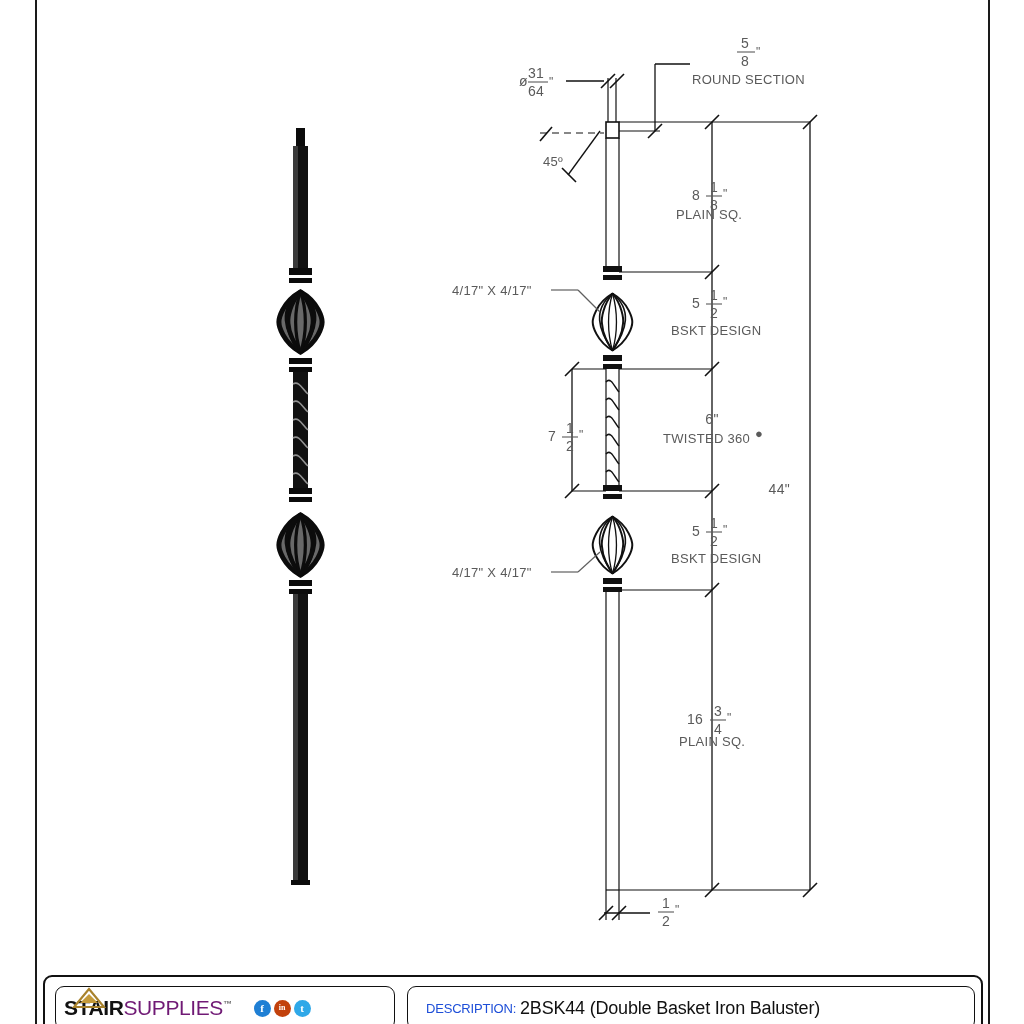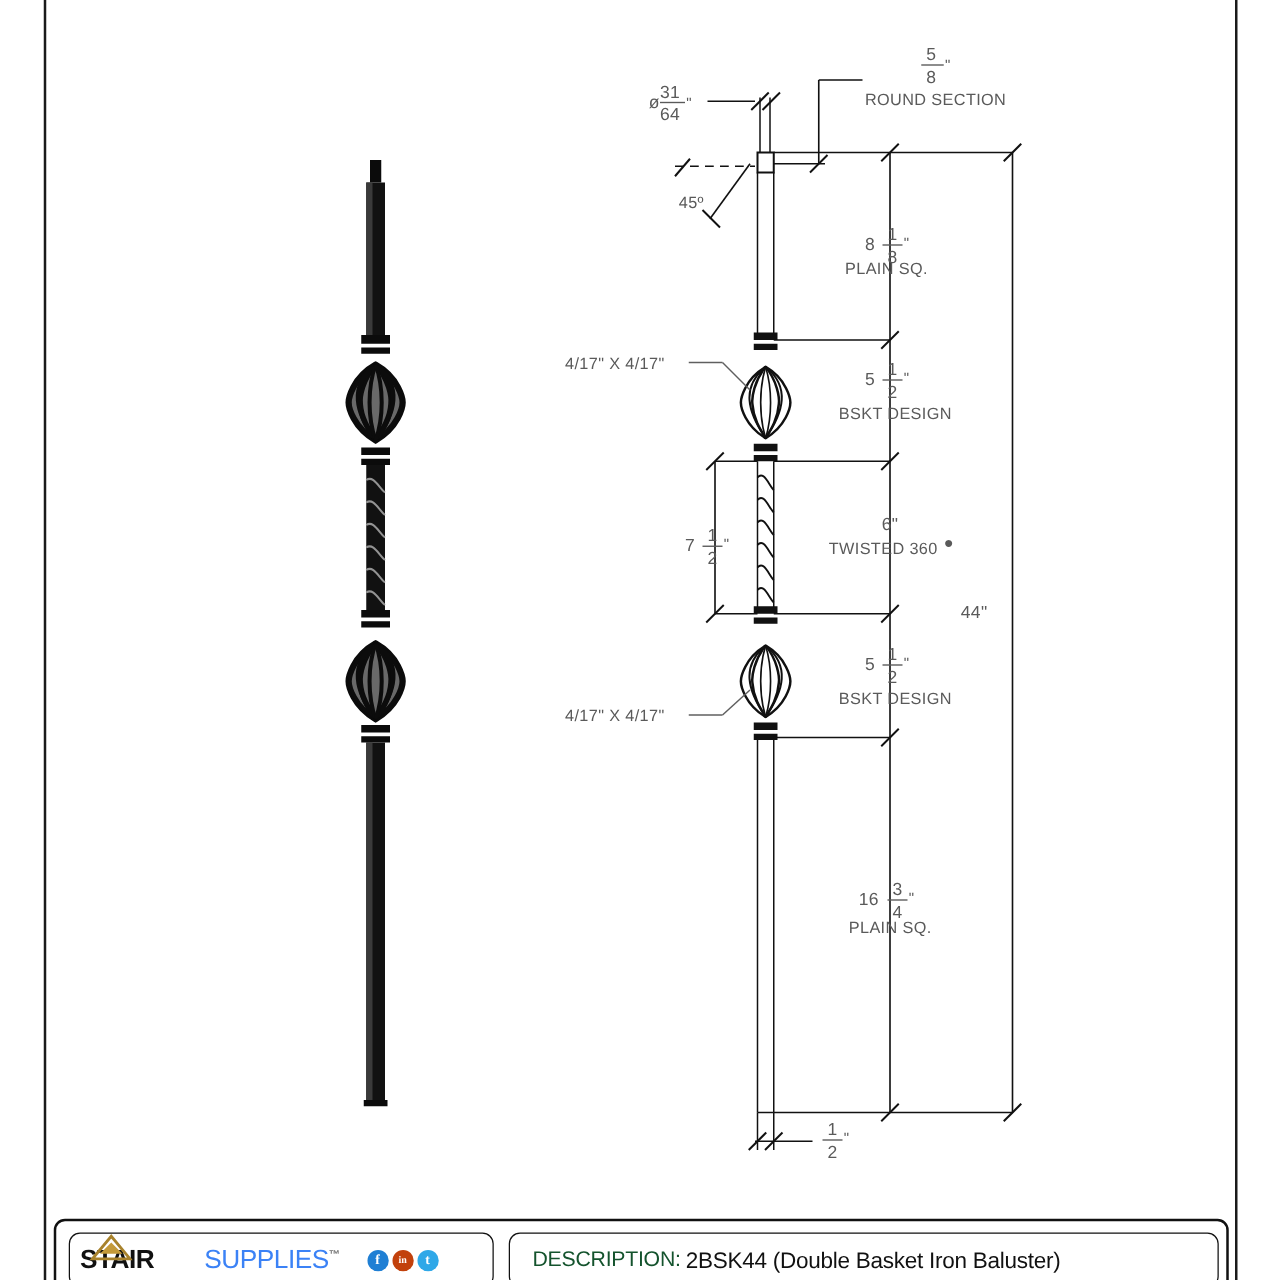--- a/index.html
+++ b/index.html
@@ -49,30 +49,30 @@
     position:absolute;left:362px;top:9px;width:568px;height:44px;
     border:1.6px solid #111;border-radius:9px;box-sizing:border-box;
     display:flex;align-items:center;padding-left:18px;
   }
   .logomark{width:34px;height:22px;margin-left:16px;flex:none;}
   .logotext{
     margin-left:8px;font-size:21px;font-weight:bold;
     letter-spacing:-0.4px;white-space:nowrap;
   }
   .logotext .lt-a{color:#111;}
-  .logotext .lt-b{color:#3b82f6;font-weight:normal;margin-left:40px;}
+  .logotext .lt-b{color:#701a75;font-weight:normal;}
   .logotext .tm{font-size:9px;vertical-align:super;color:#6e6e6e;}
   .socials{display:flex;gap:3px;margin-left:22px;align-items:center;}
   .soc{
     width:17px;height:17px;border-radius:50%;
     display:flex;align-items:center;justify-content:center;
     color:#fff;font-size:11px;font-weight:bold;
     font-family:"Liberation Serif", serif;line-height:1;
   }
-  .desc-label{font-size:17px;color:#14532d;letter-spacing:-0.2px;}
+  .desc-label{font-size:13px;color:#1d4ed8;letter-spacing:-0.2px;}
   .desc-value{font-size:18px;color:#111;margin-left:4px;letter-spacing:-0.2px;}
 </style>
 </head>
 <body>
 
 <div id="sheet">
 
   <div class="frame"></div>
 
   <svg width="1024" height="1024" viewBox="0 0 1024 1024">

